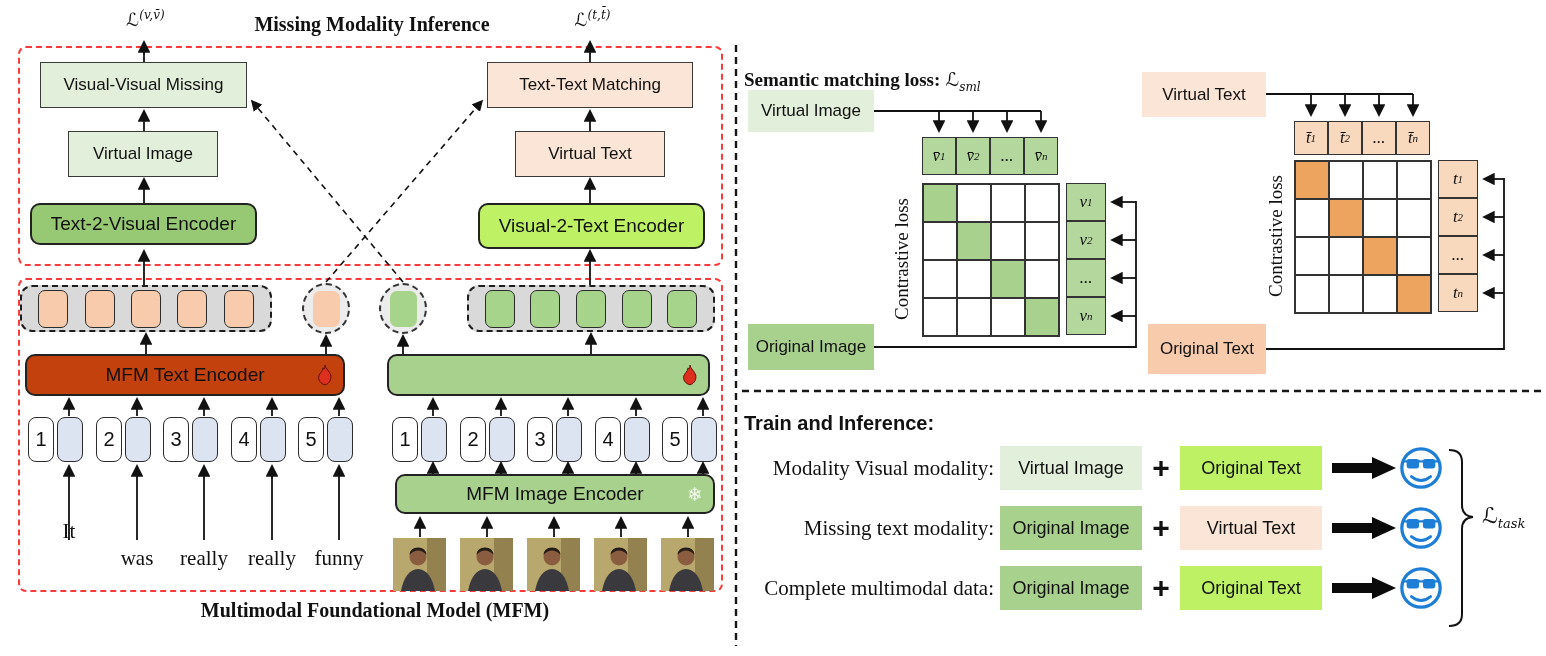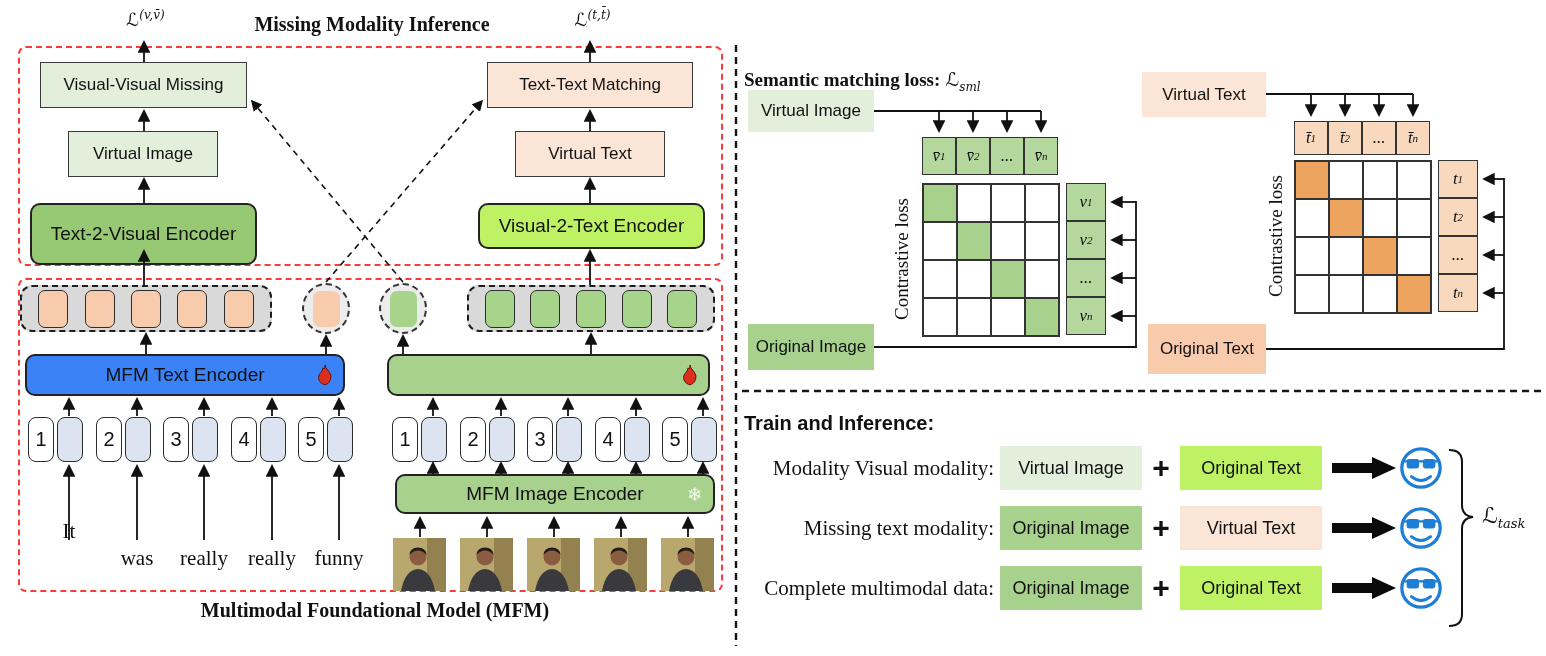--- a/index.html
+++ b/index.html
@@ -12,21 +12,21 @@
   .dash{stroke-dasharray:6 5;stroke-width:1.6;}
   .sep{stroke:#161616;stroke-width:2.4;stroke-dasharray:7 5;fill:none;}
   .brace{stroke:#111;stroke-width:2;fill:none;}
   .thick{fill:#0a0a0a;}
   .redbox{position:absolute;border:2px dashed #fb3b3b;border-radius:8px;z-index:1;box-sizing:border-box;}
   .flowbox{position:absolute;display:flex;align-items:center;justify-content:center;box-sizing:border-box;
            z-index:3;font-size:17px;border:1.6px solid #3a3a3a;text-align:center;}
   .enc{border:2px solid #222;border-radius:10px;font-size:19px;z-index:3;}
   .lg{background:#e2efda;} .lo{background:#fbe5d6;}
   .g1{background:#97c873;} .g2{background:#a9d18e;}
-  .o1{background:#bef264;} .o2{background:#3b82f6;} .o3{background:#f8cbad;}
+  .o1{background:#bef264;} .o2{background:#c2410c;} .o3{background:#f8cbad;}
   .noborder{border:none;}
   .mathlabel{position:absolute;font-family:"DejaVu Serif","DejaVu Sans",serif;font-style:italic;
              font-size:18px;text-align:center;z-index:3;}
   .mathlabel sup{font-size:12px;}
   .title{position:absolute;font-family:"Liberation Serif",serif;font-weight:bold;font-size:20px;
          text-align:center;z-index:3;}
   .container-dash{position:absolute;background:#d9d9d9;border:2.3px dashed #1d1d1d;border-radius:12px;
                   display:flex;align-items:center;justify-content:space-evenly;z-index:3;box-sizing:border-box;}
   .tok{width:28px;height:36px;border-radius:7px;}
   .tokb{border:1.7px solid #2c2c2c;}
@@ -170,21 +170,21 @@
   <div class="mathlabel" style="left:98px;top:8px;width:95px;">
     <span>ℒ</span><sup>(v,v̄)</sup>
   </div>
   <div class="title" style="left:222px;top:13px;width:300px;">Missing Modality Inference</div>
   <div class="mathlabel" style="left:545px;top:8px;width:95px;">
     <span>ℒ</span><sup>(t,t̄)</sup>
   </div>
 
   <div class="flowbox lg" style="left:40px;top:62px;width:207px;height:46px;">Visual-Visual Missing</div>
   <div class="flowbox lg" style="left:68px;top:131px;width:150px;height:46px;">Virtual Image</div>
-  <div class="flowbox enc g1" style="left:30px;top:203px;width:227px;height:62px;border-radius:10px;">Text-2-Visual Encoder</div>
+  <div class="flowbox enc g1" style="left:30px;top:203px;width:227px;height:42px;border-radius:10px;">Text-2-Visual Encoder</div>
 
   <div class="flowbox lo" style="left:487px;top:62px;width:206px;height:46px;">Text-Text Matching</div>
   <div class="flowbox lo" style="left:515px;top:131px;width:150px;height:46px;">Virtual Text</div>
   <div class="flowbox enc o1" style="left:478px;top:203px;width:227px;height:46px;">Visual-2-Text Encoder</div>
 
   <div class="container-dash" style="left:20px;top:285px;width:252px;height:47px;">
     <div class="tok tokb o3"></div>
     <div class="tok tokb o3"></div>
     <div class="tok tokb o3"></div>
     <div class="tok tokb o3"></div>

